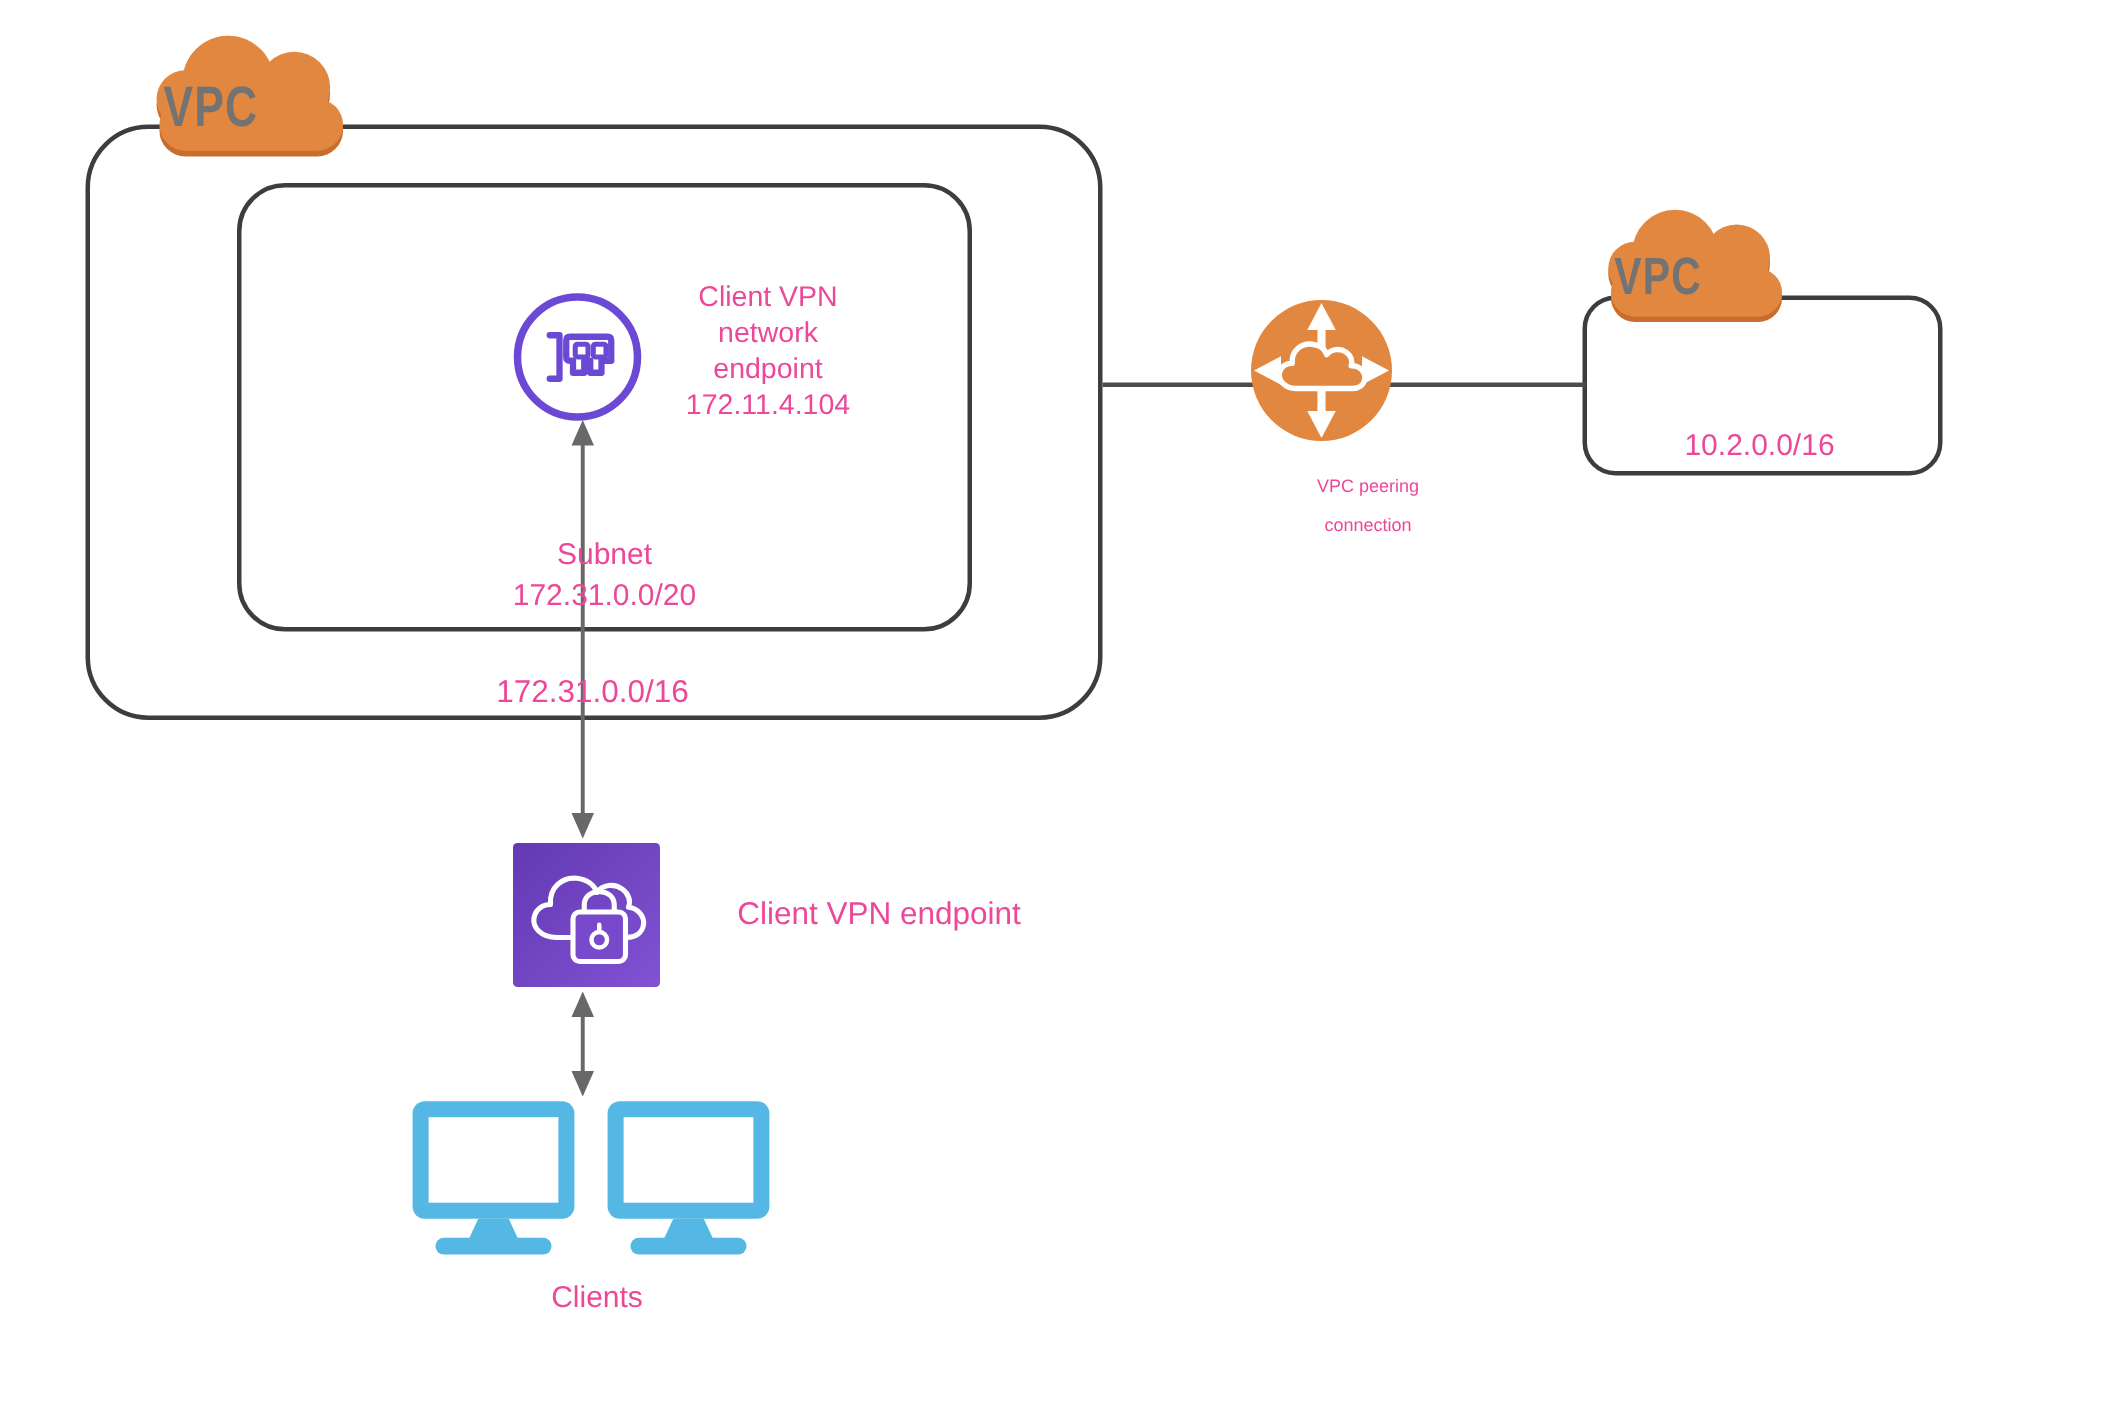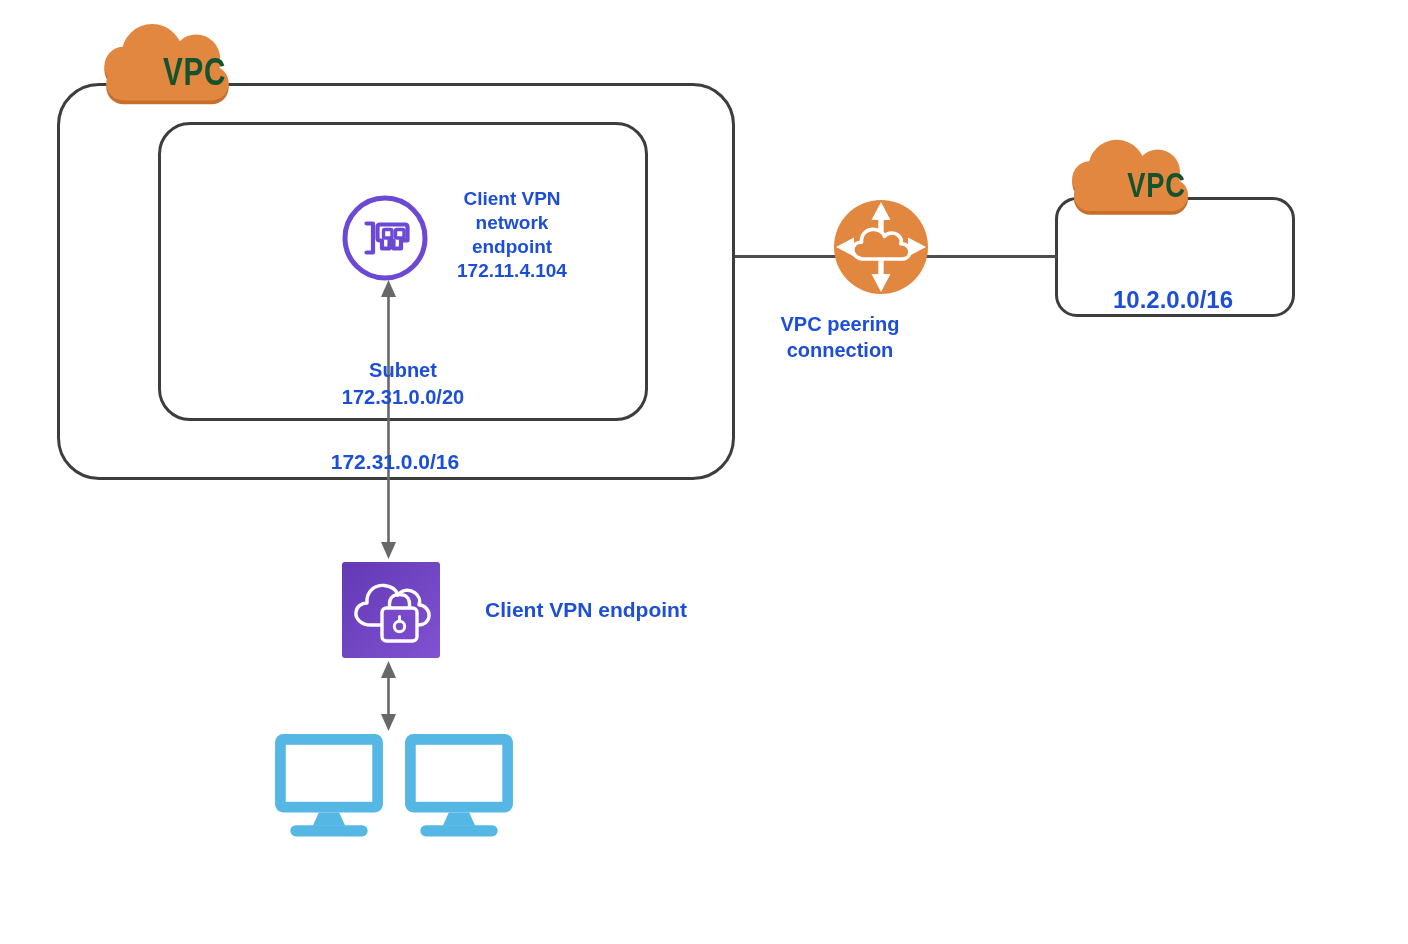--- a/index.html
+++ b/index.html
@@ -11,41 +11,41 @@
   #vpc-left-box  { left:57px;  top:83px;  width:678px; height:397px; border-radius:42px; }
   #subnet-box    { left:158px; top:122px; width:490px; height:299px; border-radius:32px; }
   #vpc-right-box { left:1055px; top:197px; width:240px; height:120px; border-radius:22px; }
 
   .overlay-svg { position:absolute; left:0; top:0; z-index:2; }
 
   .icon { position:absolute; z-index:3; }
   #cloud-left  { left:100px;  top:22px;  width:135px; height:88px; }
   #cloud-right { left:1068px; top:138px; width:126px; height:82px; }
   .cloud-label {
-    position:absolute; inset:0; display:flex; align-items:center; justify-content:flex-end;
-    padding-top:12px; color:#14532d; font-weight:700; z-index:4;
+    position:absolute; inset:0; display:flex; align-items:center; justify-content:flex-start;
+    padding-top:12px; color:#737373; font-weight:700; z-index:4;
   }
   #cloud-left  .cloud-label span { font-size:38px; transform:scaleX(0.78); letter-spacing:1px; }
   #cloud-right .cloud-label span { font-size:35px; transform:scaleX(0.78); letter-spacing:1px; }
 
   #nic-icon      { left:340px; top:193px; width:90px;  height:90px; }
   #peering-icon  { left:831px; top:199px; width:100px; height:96px; }
   #endpoint-icon {
     left:342px; top:562px; width:98px; height:96px;
     background:linear-gradient(135deg,#6339b4 0%,#8152d2 100%); border-radius:3px;
   }
   #monitor-1 { left:272px; top:731px; width:114px; height:108px; }
   #monitor-2 { left:402px; top:731px; width:114px; height:108px; }
 
-  .label { position:absolute; color:#1d4ed8; font-weight:700; text-align:center; z-index:4; }
+  .label { position:absolute; color:#ec4899; font-weight:400; text-align:center; z-index:4; }
   #nic-label      { left:427px; top:187px; width:170px; font-size:19px; line-height:24px; }
   #subnet-label   { left:283px; top:357px; width:240px; font-size:20px; line-height:27px; }
   #vpc-cidr-label { left:275px; top:450px; width:240px; font-size:21px; }
-  #peering-label  { left:740px; top:311px; width:200px; font-size:20px; line-height:26px; }
-  #right-cidr-label { left:1063px; top:286px; width:220px; font-size:24px; }
+  #peering-label  { left:812px; top:311px; width:200px; font-size:12px; line-height:26px; }
+  #right-cidr-label { left:1063px; top:286px; width:220px; font-size:20px; }
   #endpoint-label { left:456px; top:598px; width:260px; font-size:21px; text-align:center; }
   #clients-label  { left:248px; top:852px; width:300px; font-size:20px; line-height:27px; }
   #clients-cidr-label { left:220px; top:879px; width:360px; font-size:20px; }
 </style>
 </head>
 <body>
 
 <div class="canvas">
 
   <div class="box" id="vpc-left-box"></div>
@@ -182,14 +182,15 @@
 
   <div class="label" id="peering-label">
     <div>VPC peering</div>
     <div>connection</div>
   </div>
 
   <div class="label" id="right-cidr-label">10.2.0.0/16</div>
 
   <div class="label" id="endpoint-label">Client VPN endpoint</div>
 
+  <div class="label" id="clients-label">Clients</div>
 
 </div>
 
 </body></html>

